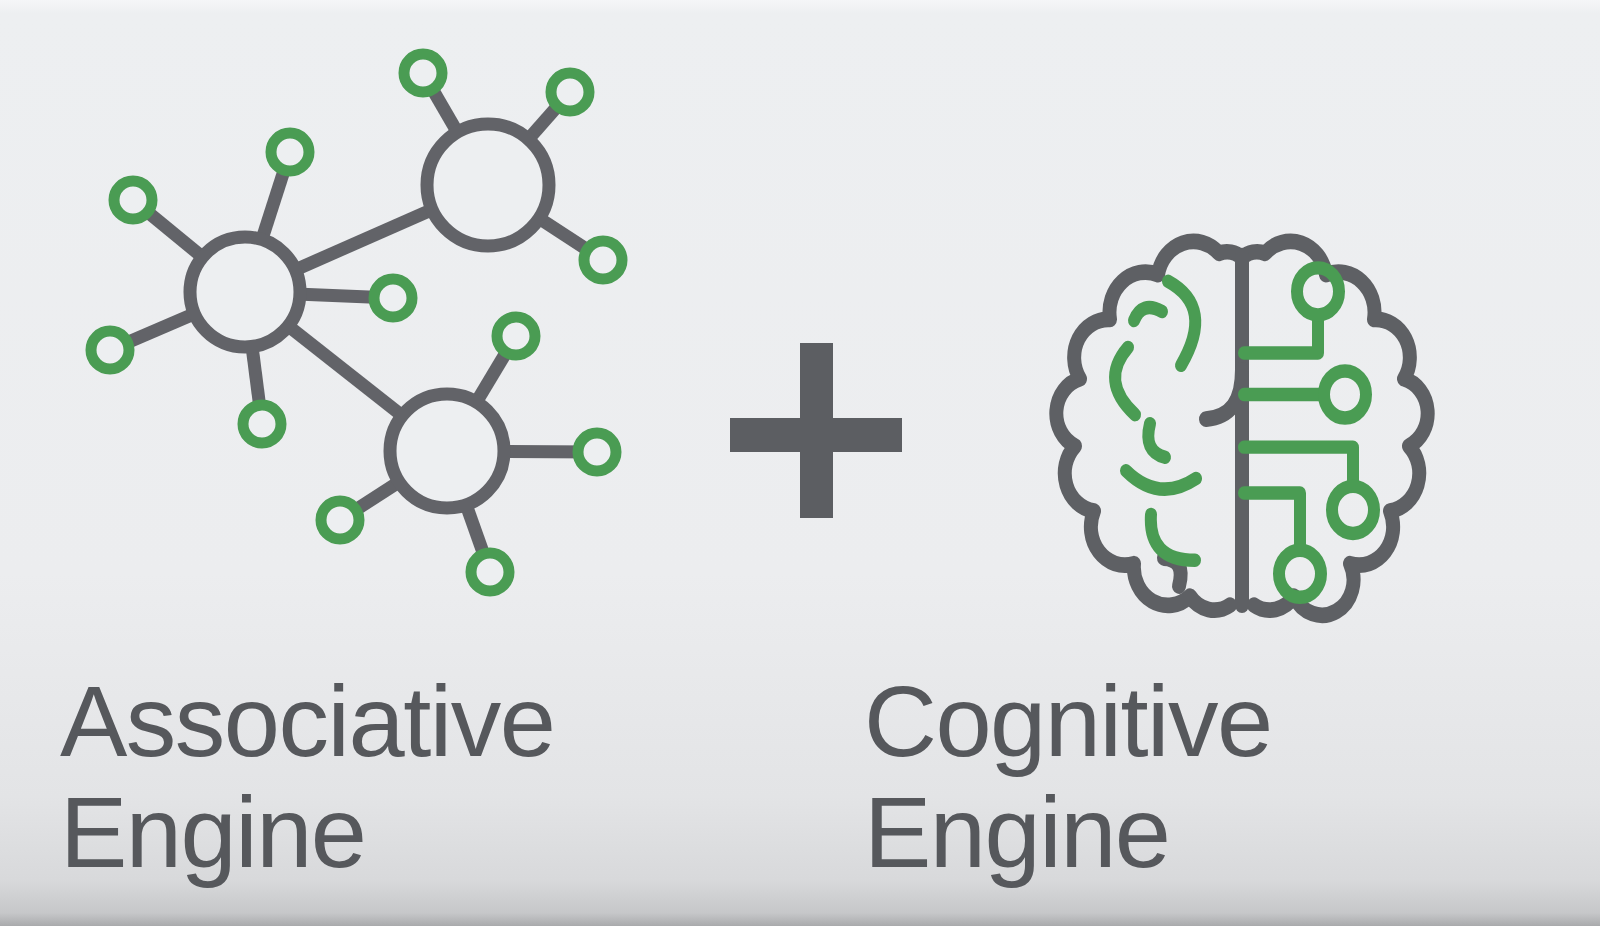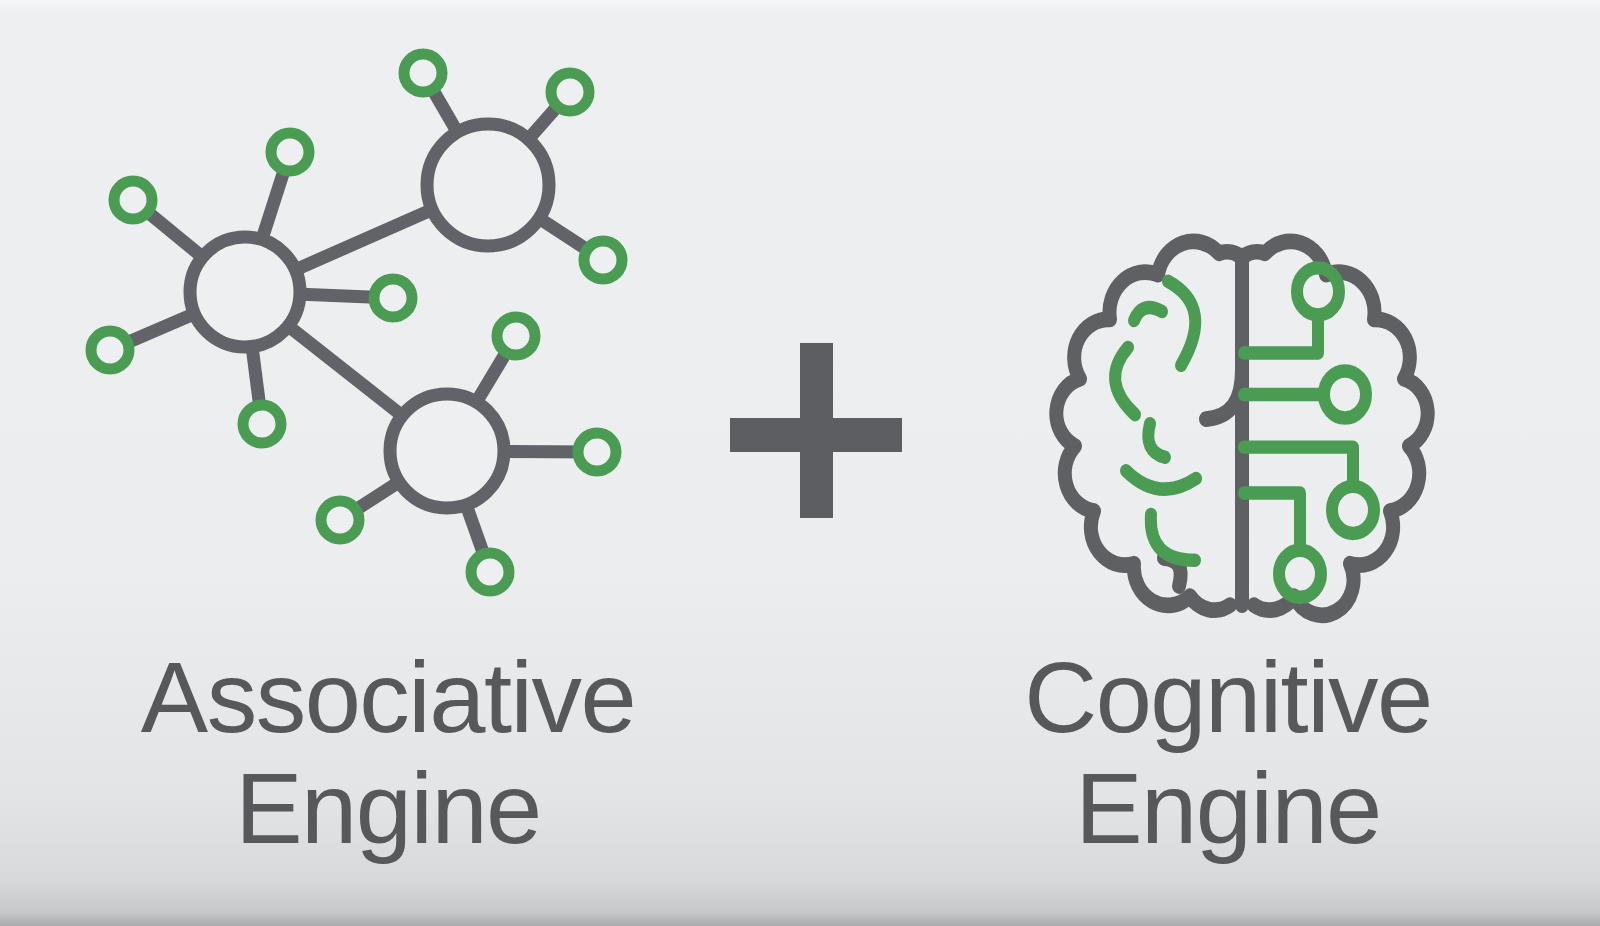--- a/index.html
+++ b/index.html
@@ -12,26 +12,27 @@
     background:linear-gradient(180deg,
       #f5f6f8 0px, #eef0f2 12px,
       #edeff1 13px, #ecedef 62%,
       #e3e4e6 86%, #d8d9db 95%,
       #c6c7c9 98.6%, #a9aaac 100%);
   }
   svg{position:absolute;display:block;}
   .label{
     position:absolute;
     width:656px;
-    text-align:center;
+    text-align:left;
     color:#56585c;
     font-weight:300;
     font-size:101px;
     line-height:111px;
     letter-spacing:-1.5px;
+    margin-top:24px;
   }
   .label .line{display:block;}
   .net-edge{stroke:#626368;stroke-width:13;fill:none;}
   .net-hub{fill:#edeff1;stroke:#626368;stroke-width:13;}
   .net-node{fill:#edeff1;stroke:#4a9c53;stroke-width:11;}
   .brain-outline{fill:none;stroke:#5e6064;stroke-width:14;stroke-linecap:round;stroke-linejoin:round;}
   .brain-green{fill:none;stroke:#4a9c53;stroke-width:12;stroke-linecap:round;stroke-linejoin:round;}
   .circuit-ring{fill:none;stroke:#4a9c53;stroke-width:12;}
   .plus-shape{fill:#5c5e62;}
 </style>
@@ -128,18 +129,18 @@
     <circle class="circuit-ring" cx="315" cy="273" r="21"></circle>
     <path class="brain-green" d="M 206 258 L 262 258 L 262 306"></path>
     <circle class="circuit-ring" cx="262" cy="330" r="21"></circle>
   </svg>
 
   <div class="label" style="left:60px;top:642px">
     <span class="line">Associative</span>
     <span class="line">Engine</span>
   </div>
 
-  <div class="label" style="left:900px;top:642px">
+  <div class="label" style="left:864px;top:642px">
     <span class="line">Cognitive</span>
     <span class="line">Engine</span>
   </div>
 
 </div>
 
 </body></html>

